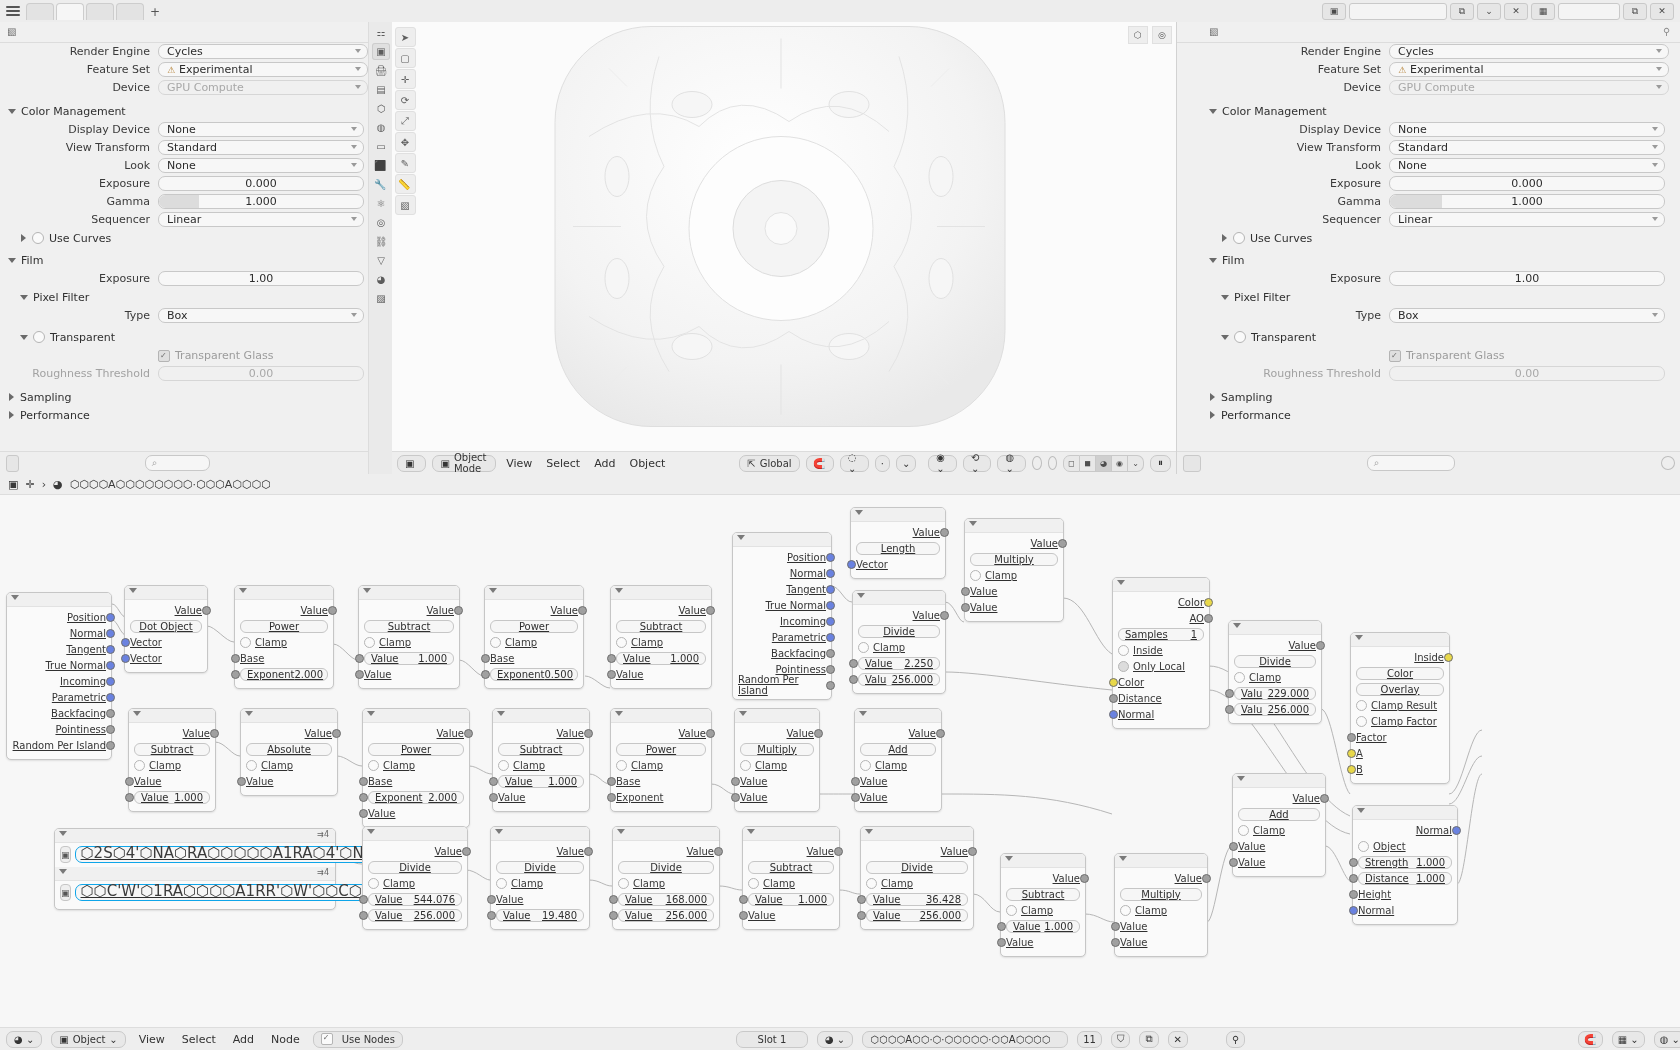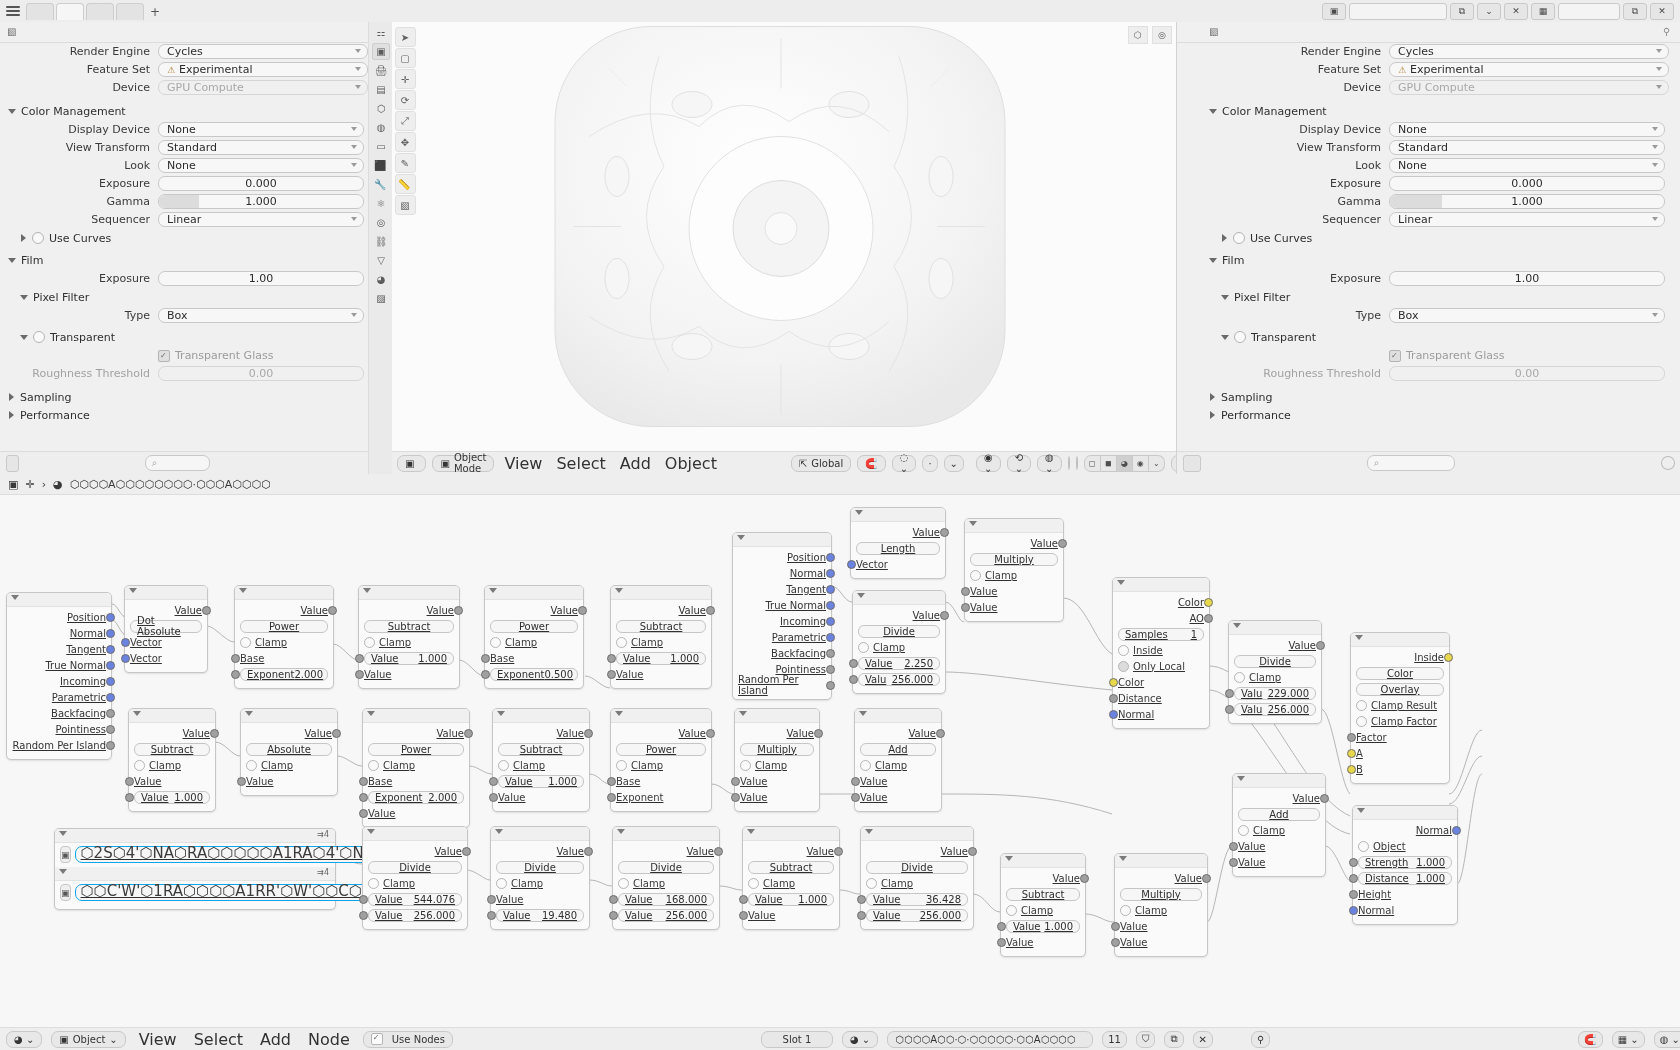--- a/index.html
+++ b/index.html
@@ -66,21 +66,21 @@
   .circ{width:12px;height:12px;border:1px solid #bdbdbd;border-radius:50%;}
 
   
   .viewport{position:absolute;left:392px;top:22px;width:784px;height:452px;background:#fbfbfb;overflow:hidden;}
   .vp-obj{position:absolute;left:50%;top:206px;transform:translate(-50%,-50%);}
   .vp-toolcol{position:absolute;left:2px;top:4px;width:22px;}
   .vp-toolcol .ric{width:19px;height:18px;margin:1px auto;border-radius:3px;display:flex;align-items:center;justify-content:center;font-size:10px;color:#5f5f5f;background:#eeeeee;border:1px solid #e0e0e0;}
   .vp-hdrR{position:absolute;right:4px;top:4px;display:flex;gap:4px;}
   .vpfoot{position:absolute;left:0;right:0;bottom:0;height:22px;background:#eeeeee;border-top:1px solid #dcdcdc;display:flex;align-items:center;gap:6px;padding:0 5px;}
   .pill{height:15px;background:#e8e8e8;border:1px solid #c9c9c9;border-radius:7px;display:flex;align-items:center;padding:0 7px;font-size:10px;color:#343434;gap:4px;}
-  .mi{font-size:16px;color:#323232;padding:0 4px;}
+  .mi{font-size:11px;color:#323232;padding:0 4px;}
   .toggroup{display:flex;}
   .toggroup .tg{width:15px;height:15px;background:#e8e8e8;border:1px solid #c9c9c9;border-left-width:0;display:flex;align-items:center;justify-content:center;font-size:8px;color:#4f4f4f;}
   .toggroup .tg:first-child{border-left-width:1px;border-radius:7px 0 0 7px;}
   .toggroup .tg:last-child{border-radius:0 7px 7px 0;}
   .toggroup .tg.on{background:#cfcfcf;}
 
   
   .nodeed{position:absolute;left:0;top:474px;width:1680px;height:576px;background:#f7f7f7;}
   .ne-hdr{position:absolute;left:0;top:0;width:1680px;height:20px;background:#eeeeee;border-bottom:1px solid #dddddd;display:flex;align-items:center;gap:7px;padding:0 8px;font-size:11px;color:#3a3a3a;}
   .ne-canvas{position:absolute;left:0;top:20px;width:1680px;height:534px;overflow:hidden;}
@@ -626,21 +626,21 @@
       <div class="node" style="left:124px;top:91px;width:82px">
         <div class="nhead">
             <span class="ht"></span>
           </div>
         <div class="nbody">
           <div class="nrow right">
               <span>Value</span>
               <span class="sock r gray"></span>
             </div>
           <div class="nrow">
-              <div class="nfield c">Dot Absolute</div>
+              <div class="nfield c">Dot Object</div>
             </div>
           <div class="nrow">
               <span class="sock l blue"></span>
               <span class="nlabel">Vector</span>
             </div>
           <div class="nrow">
               <span class="sock l blue"></span>
               <span class="nlabel">Vector</span>
             </div>
         </div>

